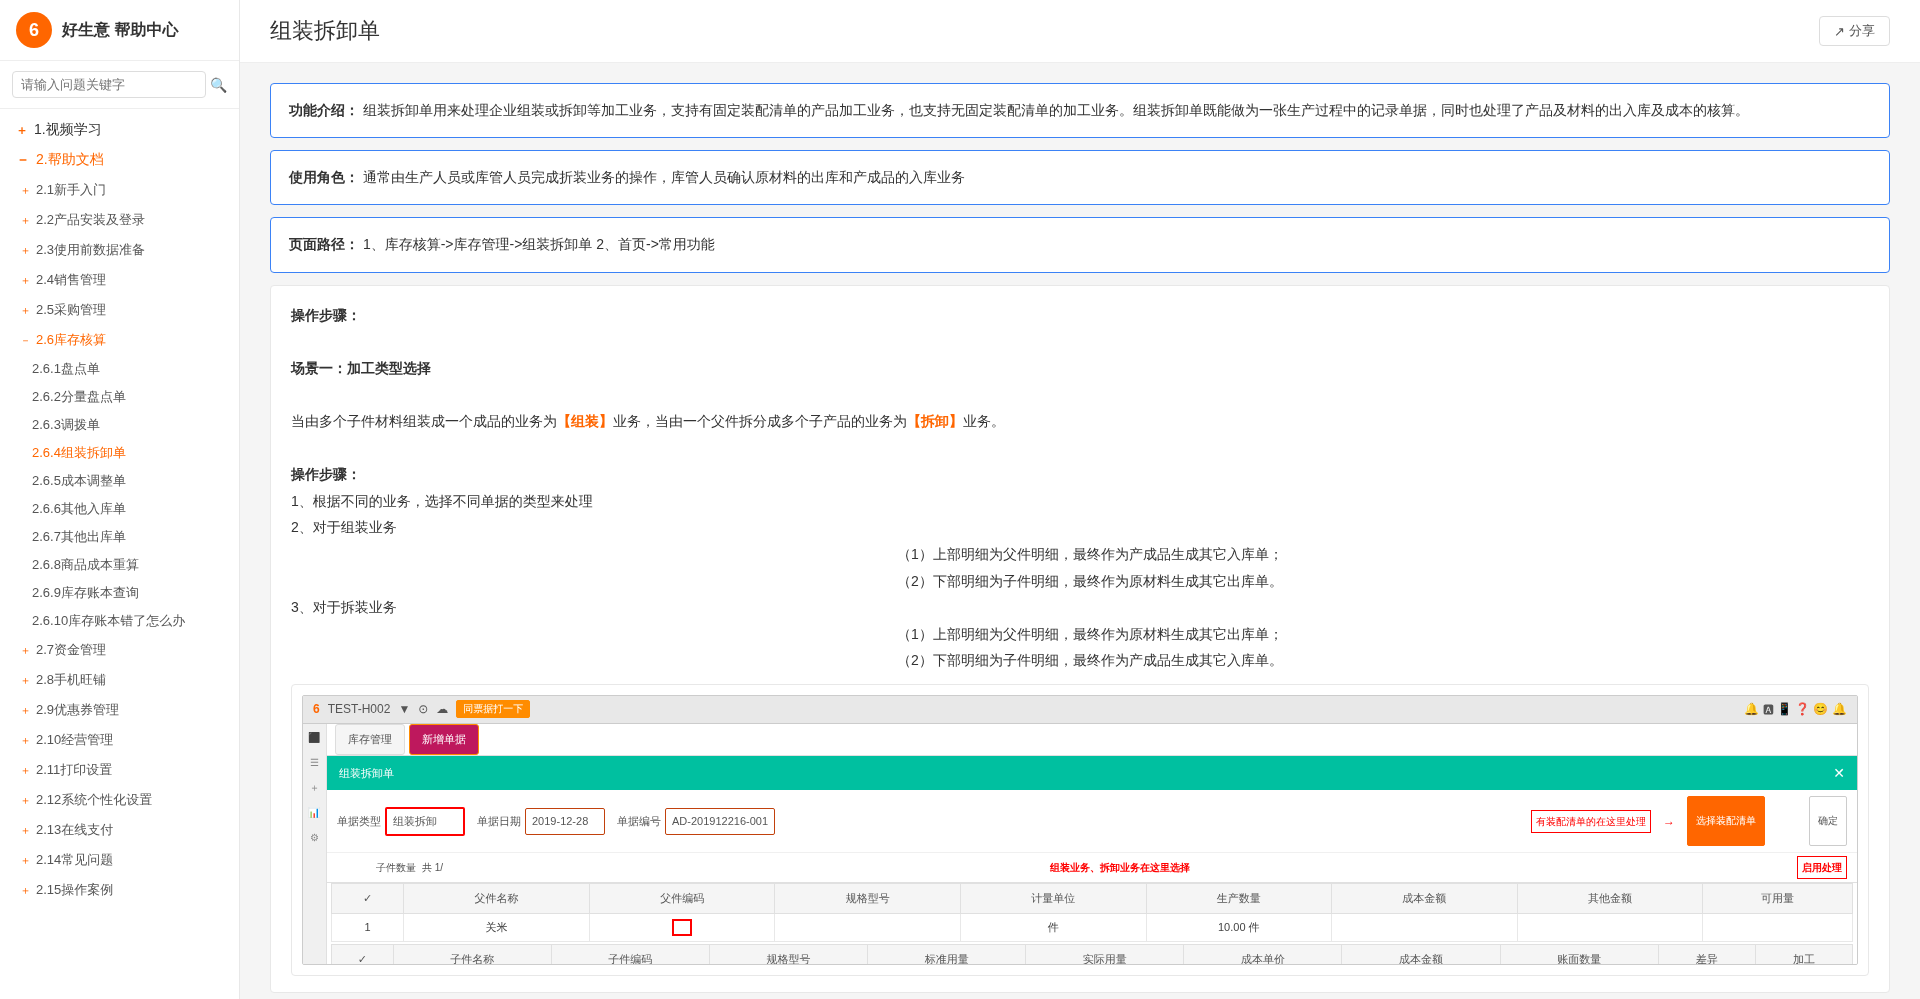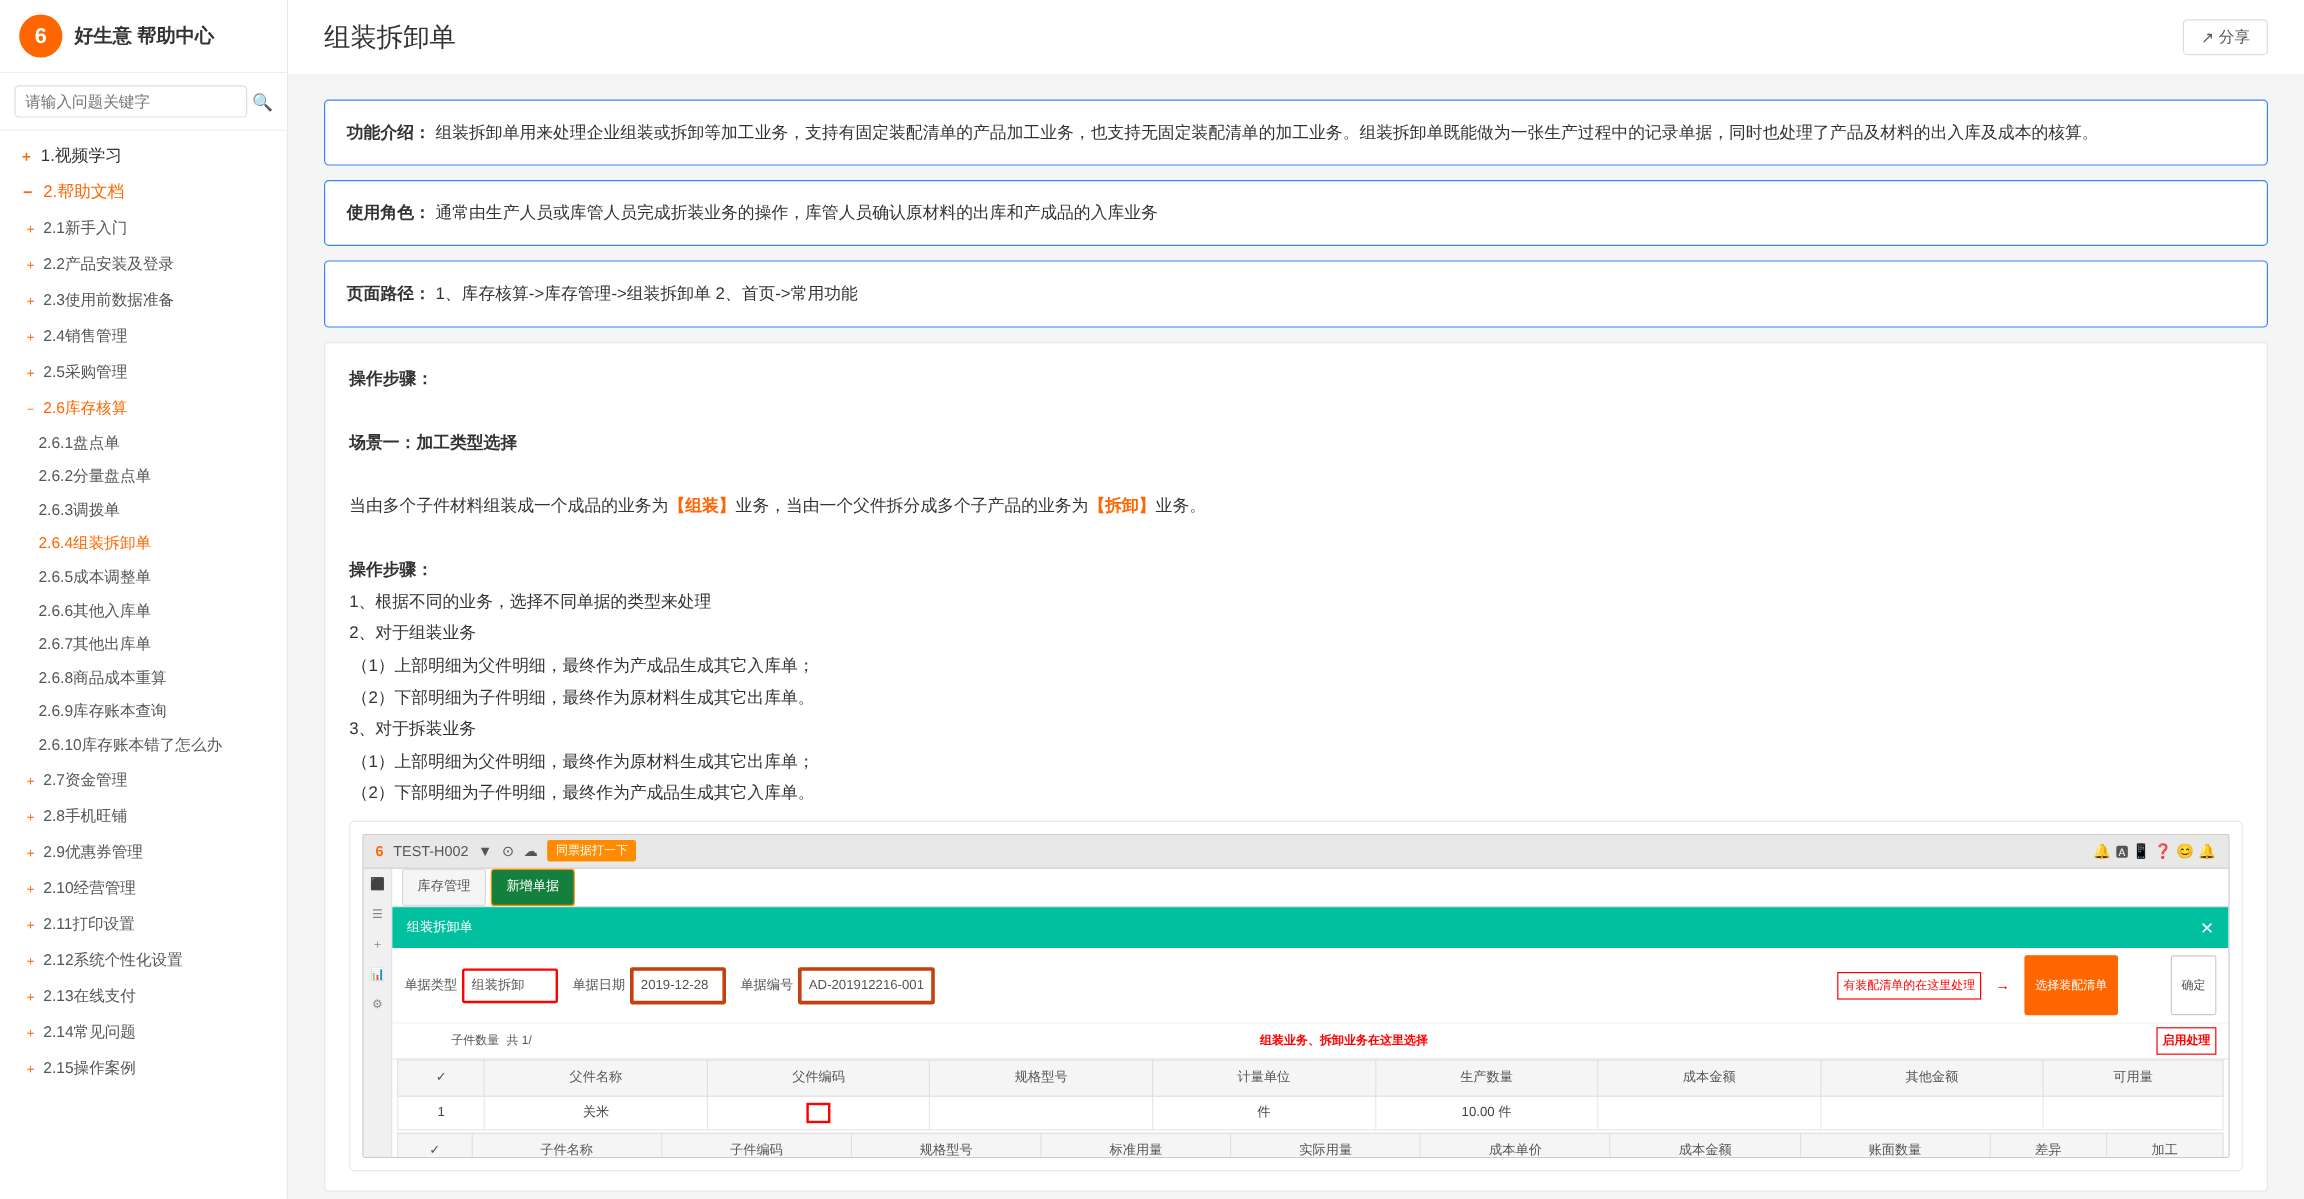--- a/index.html
+++ b/index.html
@@ -192,21 +192,21 @@
       border-radius: 4px;
       padding: 16px 20px;
       margin-bottom: 12px;
       line-height: 1.9;
       color: #333;
     }
 
     .bold-text { font-weight: bold; }
     .orange-text { color: #f60; }
 
-    .indent-1 { margin-left: 2px; }
+    .indent-1 { margin-left: 20px; text-align: center; }
 
     .screenshot-container {
       background: #fff;
       border: 1px solid #e8e8e8;
       border-radius: 4px;
       padding: 10px;
       margin-top: 10px;
     }
 
     
@@ -245,21 +245,21 @@
       padding: 4px 12px;
       font-size: 11px;
       color: #555;
       border: 1px solid #ddd;
       background: #f5f5f5;
       border-radius: 3px;
       cursor: pointer;
     }
 
     .mock-tab.active-tab {
-      background: #15803d;
+      background: #be185d;
       color: #fff;
       border-color: #ff8c00;
     }
 
     .mock-form-row {
       display: flex;
       align-items: center;
       padding: 6px 10px;
       gap: 12px;
       font-size: 11px;
@@ -269,21 +269,21 @@
       flex-wrap: wrap;
     }
 
     .mock-field {
       display: flex;
       align-items: center;
       gap: 4px;
     }
 
     .mock-input {
-      border: 3px solid #c2410c;
+      border: 1px solid #c2410c;
       padding: 2px 6px;
       font-size: 11px;
       border-radius: 2px;
       background: #fff;
       min-width: 80px;
     }
 
     .mock-btn {
       padding: 17px 8px;
       font-size: 11px;

